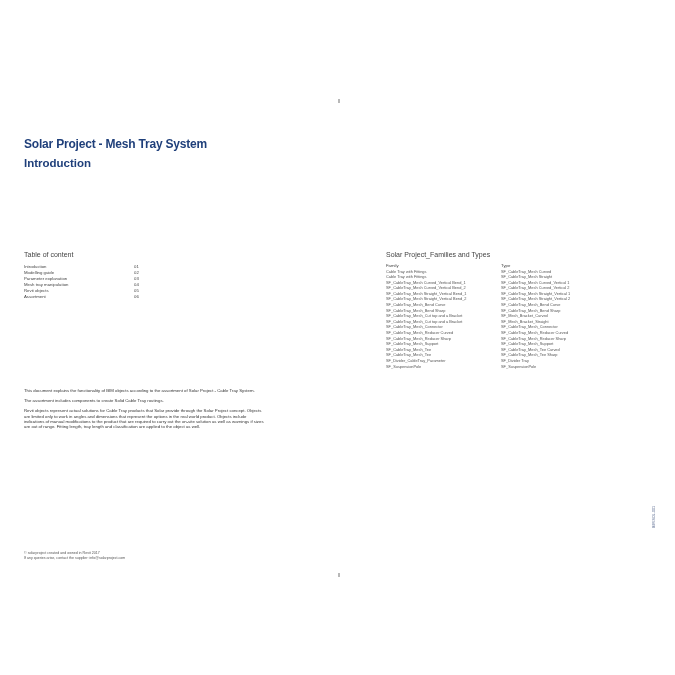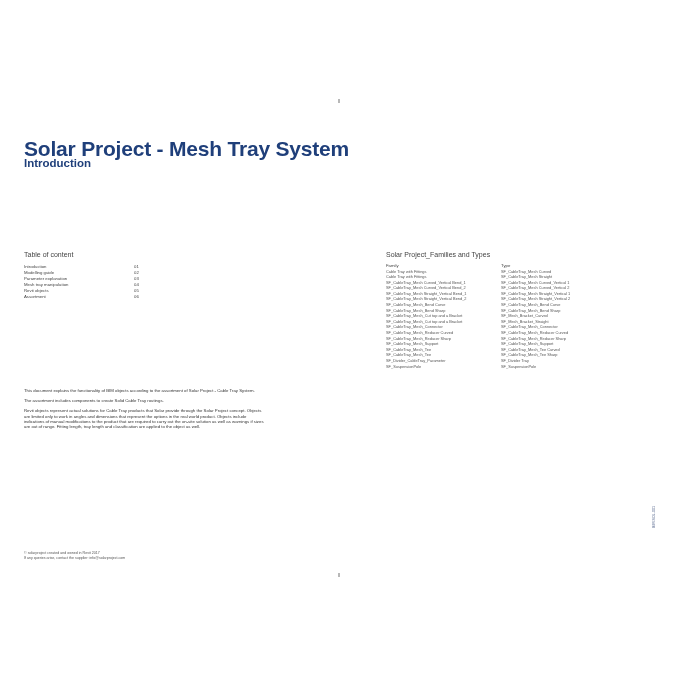--- a/index.html
+++ b/index.html
@@ -1,20 +1,20 @@
 <!DOCTYPE html>
 <html><head>
   <meta charset="utf-8">
   <style>
     html, body { margin: 0; padding: 0; background: #ffffff; }
     body { width: 675px; height: 675px; position: relative; overflow: hidden;
            font-family: "Liberation Sans", sans-serif; color: #222; }
     .page { position: absolute; left: 0; top: 0; width: 675px; height: 675px; background: #fff; }
     .mark { position: absolute; width: 2px; height: 4px; background: #b8b8b8; }
-    .title { position: absolute; left: 24px; top: 137px; font-size: 21px; font-weight: bold;
+    .title { position: absolute; left: 24px; top: 137px; font-size: 12px; font-weight: bold;
              color: #1f3f7a; letter-spacing: -0.2px; white-space: nowrap; }
     .subtitle { position: absolute; left: 24px; top: 157px; font-size: 11.5px; font-weight: bold;
                 color: #1f3f7a; white-space: nowrap; }
     .toc { position: absolute; left: 24px; top: 251px; width: 120px; }
     .toc-heading { font-size: 7px; color: #444; margin-bottom: 6px; white-space: nowrap; }
     .toc-row { display: flex; justify-content: space-between; font-size: 4.3px; line-height: 6px; color: #444; }
     .toc-row .num { width: 10px; text-align: left; }
     .body-text { position: absolute; left: 24px; top: 388px; width: 240px; font-size: 4.3px; line-height: 5.2px; color: #333; }
     .body-text p { margin: 0 0 5px 0; }
     .footer { position: absolute; left: 24px; top: 551px; width: 160px; font-size: 3.6px; line-height: 4.6px; color: #555; }

